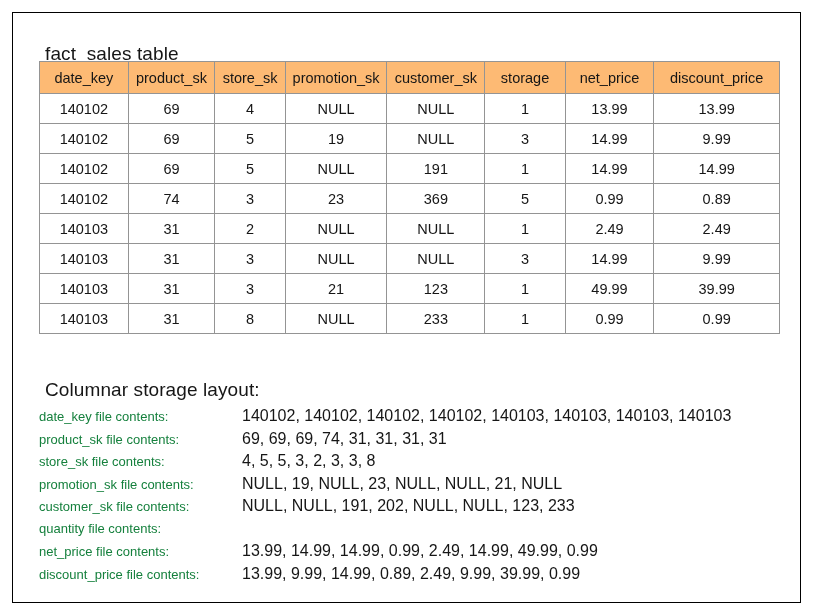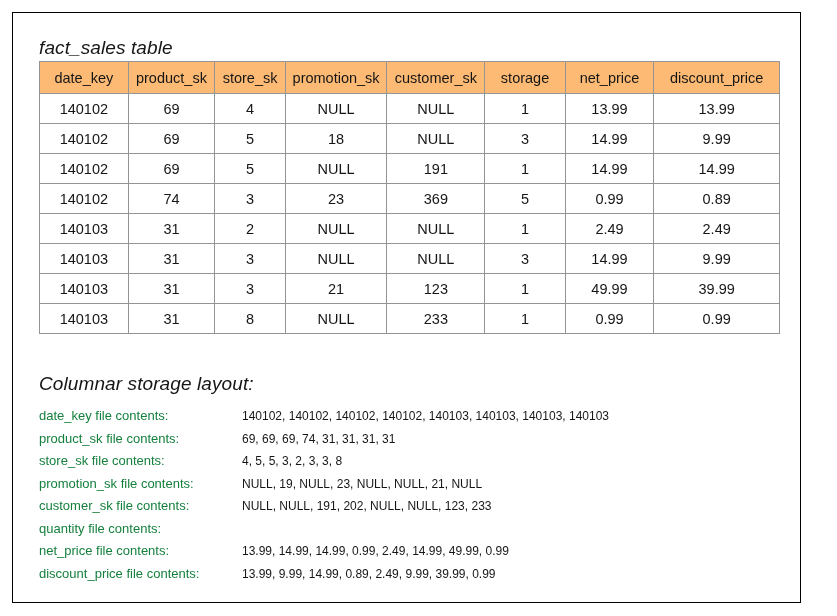--- a/index.html
+++ b/index.html
@@ -24,23 +24,22 @@
     border: 1.5px solid #000000;
     box-sizing: border-box;
     background: #ffffff;
   }
 
   .section-title {
     font-size: 19px;
     font-weight: 400;
     color: #161616;
     letter-spacing: 0.1px;
-    margin: 0;
+    margin: 6px;
     padding: 0;
-    font-style: italic;
   }
 
   #fact-sales-title {
     position: absolute;
     left: 26px;
     top: 24px;
   }
 
   
   #fact-sales-table {
@@ -99,21 +98,21 @@
     line-height: 22.5px;
     white-space: nowrap;
   }
   .col-label {
     width: 203px;
     flex: 0 0 203px;
     font-size: 13px;
     color: #15803d;
   }
   .col-values {
-    font-size: 12px;
+    font-size: 16px;
     color: #161616;
   }
 </style>
 </head>
 <body>
 
 <div id="figure-frame">
 
   <h2 id="fact-sales-title" class="section-title">fact_sales table</h2>
 
@@ -148,21 +147,21 @@
           <td>NULL</td>
           <td>NULL</td>
           <td>1</td>
           <td>13.99</td>
           <td>13.99</td>
         </tr>
         <tr>
           <td>140102</td>
           <td>69</td>
           <td>5</td>
-          <td>18</td>
+          <td>19</td>
           <td>NULL</td>
           <td>3</td>
           <td>14.99</td>
           <td>9.99</td>
         </tr>
         <tr>
           <td>140102</td>
           <td>69</td>
           <td>5</td>
           <td>NULL</td>

